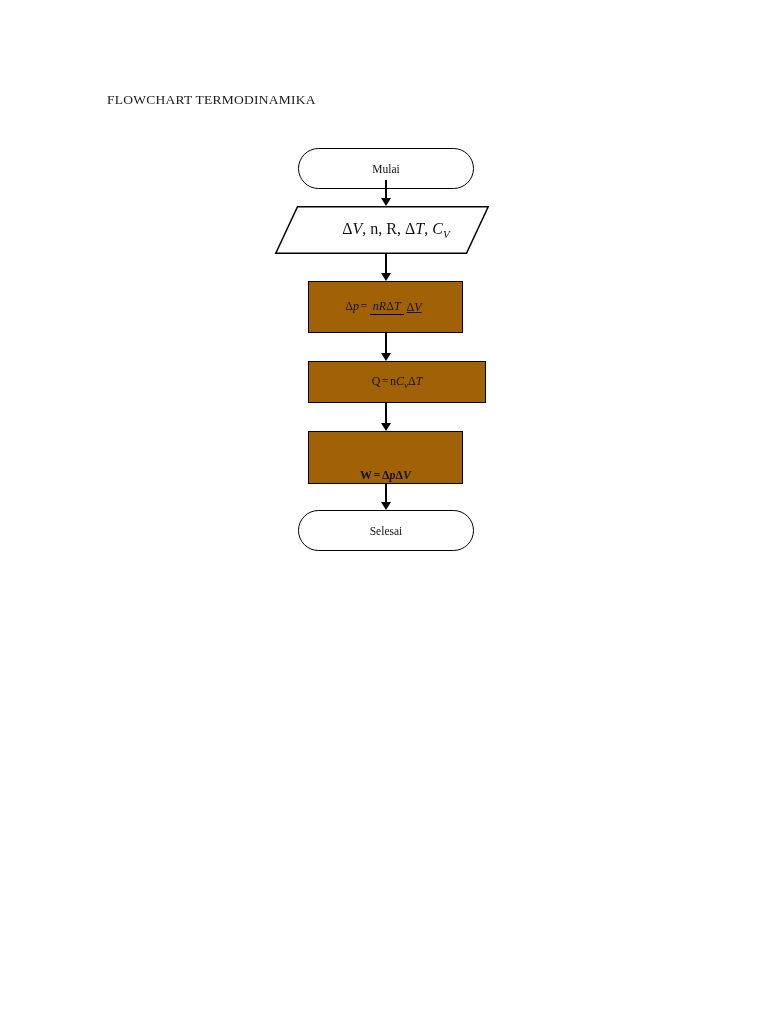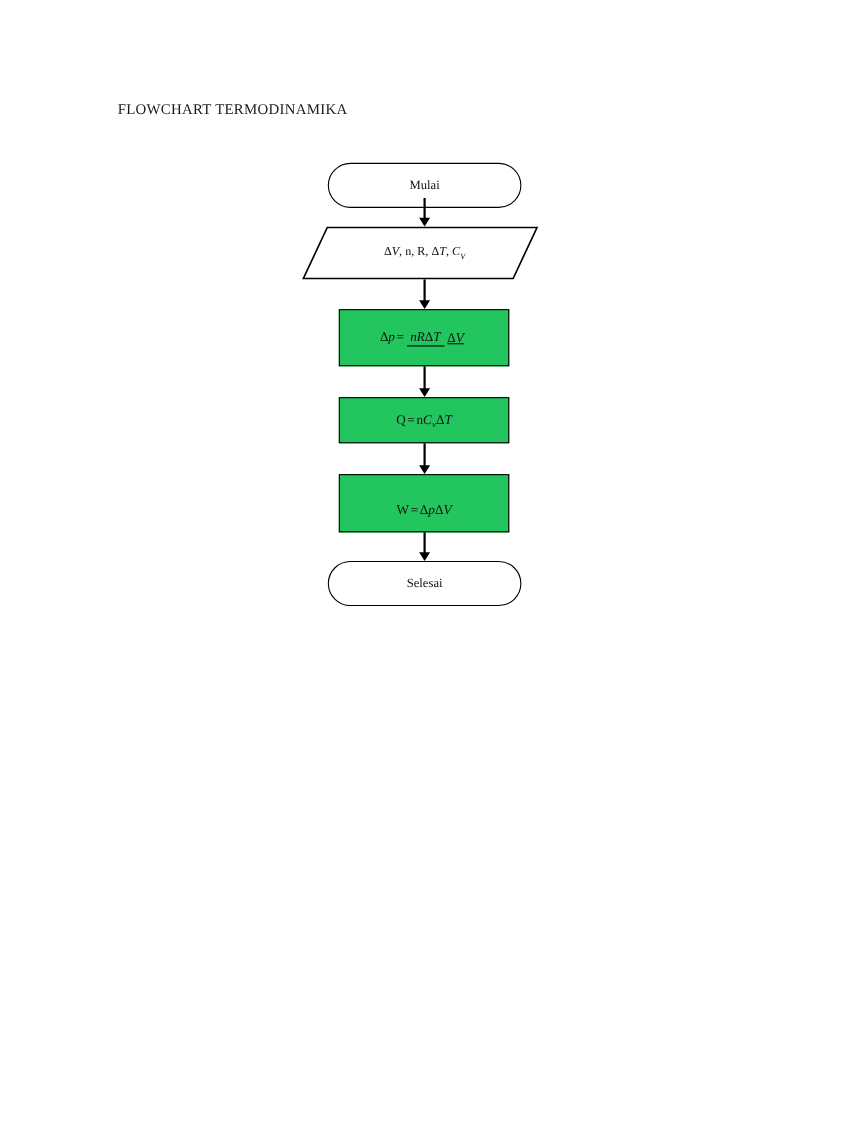--- a/index.html
+++ b/index.html
@@ -58,47 +58,48 @@
   .terminator {
     border: 1.3px solid #000000;
     border-radius: 999px;
     background: #ffffff;
     font-size: 11.5px;
   }
 
   
   .process {
     border: 1.3px solid #000000;
-    background: #22c55e;
+    background: #a16207;
     font-size: 12px;
   }
   .process.top-align {
-    align-items: center;
+    align-items: flex-end;
     padding-top: 12px;
+    font-weight: bold;
   }
 
   
   .io-wrap {
     position: absolute;
   }
   .io-wrap svg {
     position: absolute;
     left: 0; top: 0;
     overflow: visible;
   }
   .io-label {
     position: absolute;
-    left: 4px;
+    left: 14px;
     top: 0;
     width: 100%;
     height: 100%;
     display: flex;
     align-items: center;
     justify-content: center;
-    font-size: 11px;
+    font-size: 16px;
     pointer-events: none;
   }
 
   
   .connector {
     position: absolute;
   }
   .connector .shaft {
     position: absolute;
     left: 0;
@@ -199,21 +200,21 @@
             <span class="den"><span class="mr">Δ</span><span class="mi">V</span></span>
           </span>
       </span>
     </div>
 
     <div class="connector" style="left:385.2px; top:333px; width:1.6px; height:28px;">
       <div class="shaft" style="height:21px;"></div>
       <div class="head" style="top:20px;"></div>
     </div>
 
-    <div class="node process" style="left:308px; top:361px; width:155px; height:42px;">
+    <div class="node process" style="left:308px; top:361px; width:178px; height:42px;">
       <span class="math">
         <span class="mr">Q</span><span class="op">=</span><span class="mr">n</span><span class="mi">C</span><sub class="msub">v</sub><span class="mr">Δ</span><span class="mi">T</span>
       </span>
     </div>
 
     <div class="connector" style="left:385.2px; top:403px; width:1.6px; height:28px;">
       <div class="shaft" style="height:21px;"></div>
       <div class="head" style="top:20px;"></div>
     </div>
 

